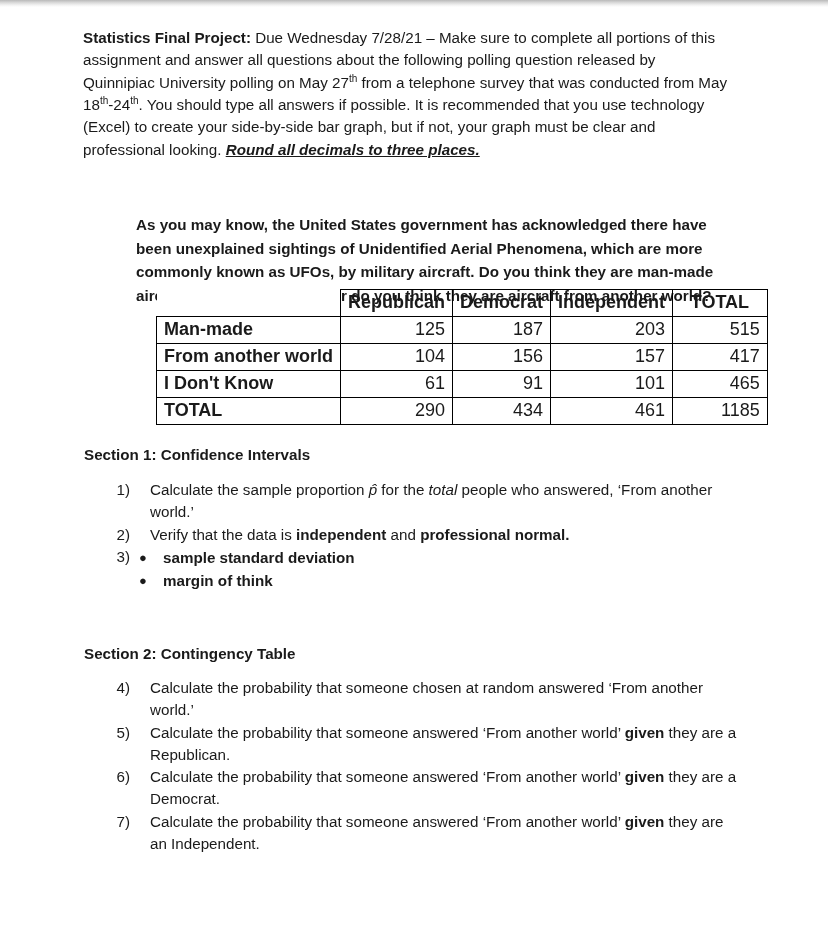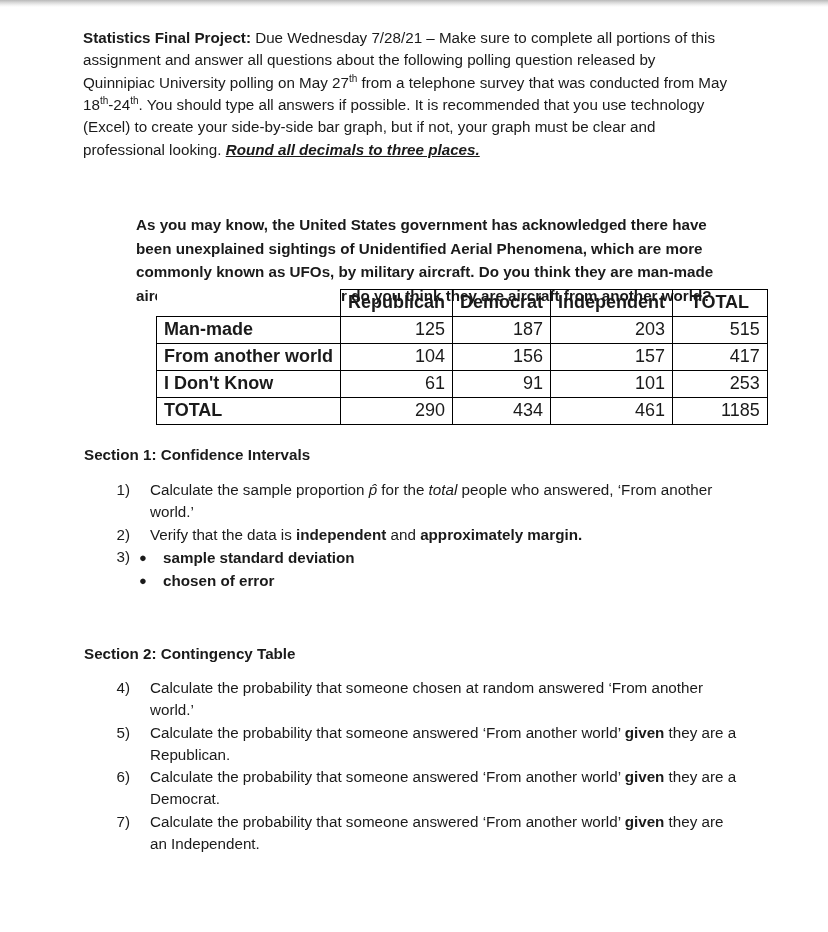--- a/index.html
+++ b/index.html
@@ -204,48 +204,48 @@
           <td class="num">104</td>
           <td class="num">156</td>
           <td class="num">157</td>
           <td class="num">417</td>
         </tr>
         <tr>
           <td class="row-head">I Don't Know</td>
           <td class="num">61</td>
           <td class="num">91</td>
           <td class="num">101</td>
-          <td class="num">253</td>
+          <td class="num">465</td>
         </tr>
         <tr>
           <td class="row-head">TOTAL</td>
           <td class="num">290</td>
           <td class="num">434</td>
           <td class="num">461</td>
           <td class="num">1185</td>
         </tr>
       </tbody>
     </table>
   </div>
 
   <div class="section-head" id="section1-head">Section 1: Confidence Intervals</div>
   <ol class="olist" id="section1-list">
       <li>
         <span class="marker">1)</span>
         <span class="item-text"><span>Calculate the sample proportion </span><i>p̂</i><span> for the </span><i>total</i><span> people who answered, ‘From another world.’</span></span>
       </li>
       <li>
         <span class="marker">2)</span>
-        <span class="item-text"><span>Verify that the data is </span><b>independent</b><span> and </span><b>approximately margin.</b></span>
+        <span class="item-text"><span>Verify that the data is </span><b>independent</b><span> and </span><b>professional normal.</b></span>
       </li>
       <li>
         <span class="marker">3)</span>
         <ul class="sublist">
           <li><span class="bullet">●</span><span>sample standard deviation</span></li>
-          <li><span class="bullet">●</span><span>chosen of error</span></li>
+          <li><span class="bullet">●</span><span>margin of think</span></li>
         </ul>
       </li>
     </ol>
 
   <div class="section-head" id="section2-head">Section 2: Contingency Table</div>
   <ol class="olist" id="section2-list">
       <li>
         <span class="marker">4)</span>
         <span class="item-text"><span>Calculate the probability that someone chosen at random answered ‘From another world.’</span></span>
       </li>

